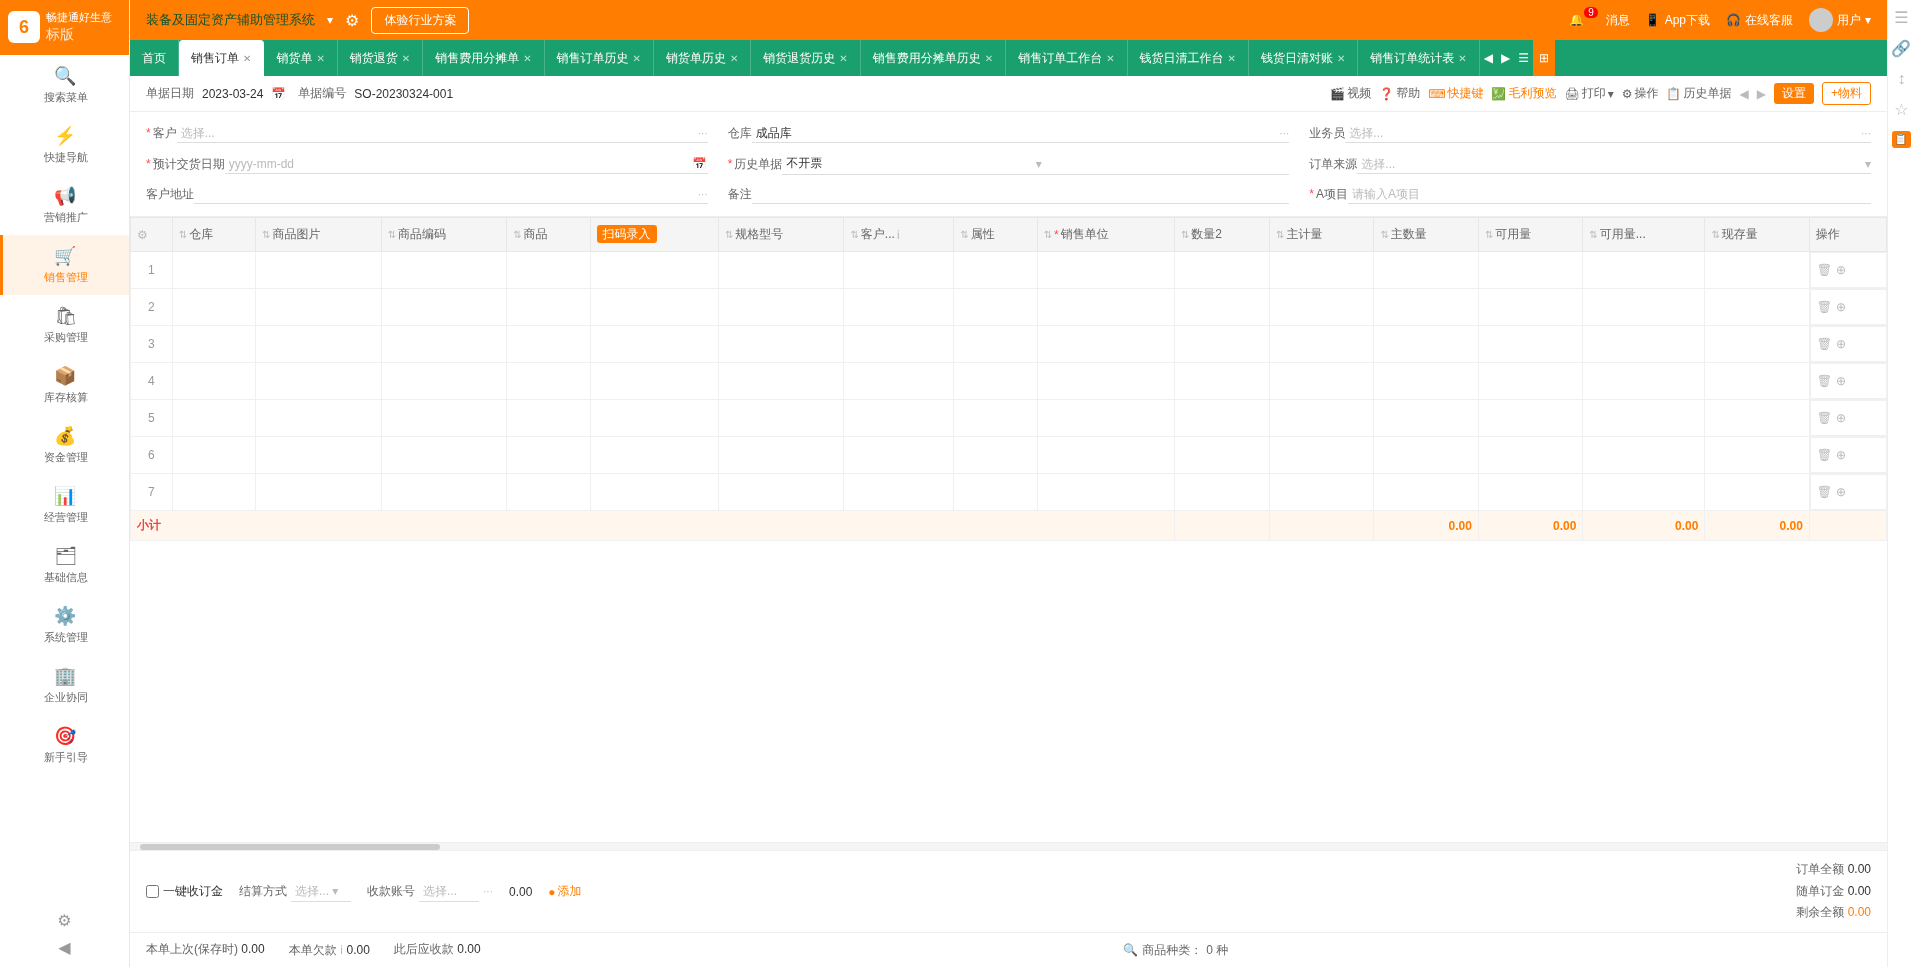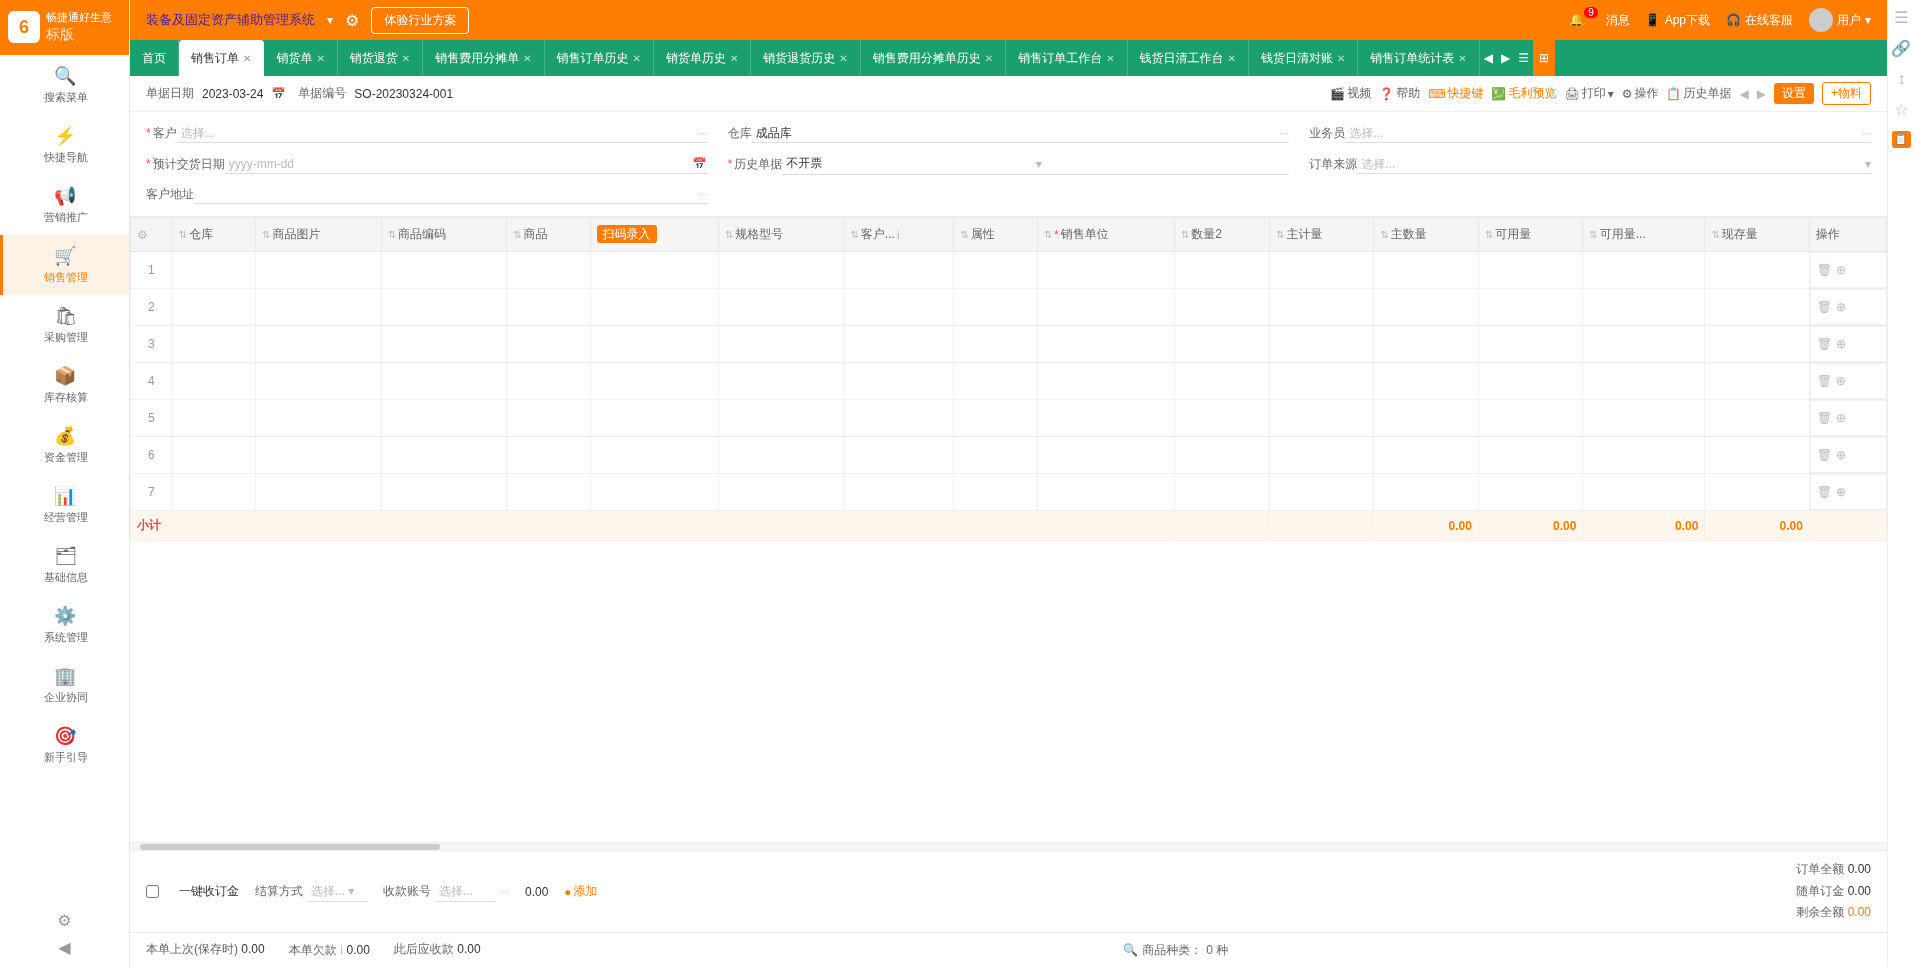--- a/index.html
+++ b/index.html
@@ -77,21 +77,21 @@
     table tbody td { padding: 6px; border: 1px solid #f0f0f0; height: 36px; }
     table tbody td.row-num { color: #999; text-align: center; }
     table tfoot tr { background: #fff7ed; }
     table tfoot td { padding: 6px; border: 1px solid #f0f0f0; color: #ff7d00; font-weight: bold; }
     .th-sort { display: flex; align-items: center; gap: 2px; }
     .sort-icon { color: #bbb; font-size: 10px; }
     .col-setting { color: #bbb; cursor: pointer; }
 
     
     .bottom-section { border-top: 1px solid #eee; padding: 8px 16px; display: flex; align-items: center; gap: 16px; flex-shrink: 0; background: #fff; }
-    .checkbox-item { display: flex; align-items: center; gap: 20px; cursor: pointer; }
+    .checkbox-item { display: flex; align-items: center; gap: 4px; cursor: pointer; }
     .bottom-field { display: flex; align-items: center; gap: 4px; }
     .bottom-field-label { color: #666; }
     .bottom-field-select { border-bottom: 1px solid #ddd; padding: 1px 4px; min-width: 60px; color: #bbb; font-size: 12px; cursor: pointer; }
     .add-btn { color: #ff7d00; cursor: pointer; display: flex; align-items: center; gap: 2px; }
     .amount-val { color: #333; font-size: 12px; }
 
     
     .footer { border-top: 1px solid #eee; padding: 8px 16px; display: flex; align-items: center; flex-shrink: 0; background: #fff; }
     .footer-left { display: flex; gap: 24px; color: #666; font-size: 12px; }
     .footer-left .val { color: #333; }
@@ -192,21 +192,21 @@
       </div>
       <div class="sidebar-bottom-item">
         <span class="s-icon">◀</span>
       </div>
     </div>
   </div>
 
   <div class="main-area">
 
     <div class="topbar">
-      <span class="toolbar-value" style="color:#4c1d95;font-size:13px;">装备及固定资产辅助管理系统</span>
+      <span class="toolbar-value" style="color:#14532d;font-size:13px;">装备及固定资产辅助管理系统</span>
       <span class="topbar-dropdown topbar-gear">▾</span>
       <span class="topbar-gear">⚙</span>
       <button class="topbar-industry-btn">体验行业方案</button>
       <div style="flex:1;"></div>
       <div class="topbar-actions">
         <div class="topbar-action-item">
           <span>🔔</span>
           <span style="background:#f00;color:#fff;border-radius:8px;padding:0 4px;font-size:10px;position:relative;top:-8px;left:-4px;">9</span>
           <span>消息</span>
         </div>
@@ -377,20 +377,32 @@
             <input class="form-input" type="text" placeholder="选择..." style="">
             <span class="arrow" style="color:#bbb;">▾</span>
           </div>
         </div>
 
         <div class="form-row">
           <span class="form-label">客户地址</span>
           <div class="form-input-wrapper">
             <input class="form-input" type="text" style="">
             <span class="dot-more">···</span>
+          </div>
+        </div>
+        <div class="form-row">
+          <span class="form-label">备注</span>
+          <div class="form-input-wrapper">
+            <input class="form-input" type="text" style="">
+          </div>
+        </div>
+        <div class="form-row">
+          <span class="form-label required">A项目</span>
+          <div class="form-input-wrapper">
+            <input class="form-input" type="text" placeholder="请输入A项目" style="">
           </div>
         </div>
 
       </div>
 
 
       <div class="table-wrapper">
         <table>
           <thead>
             <tr>

